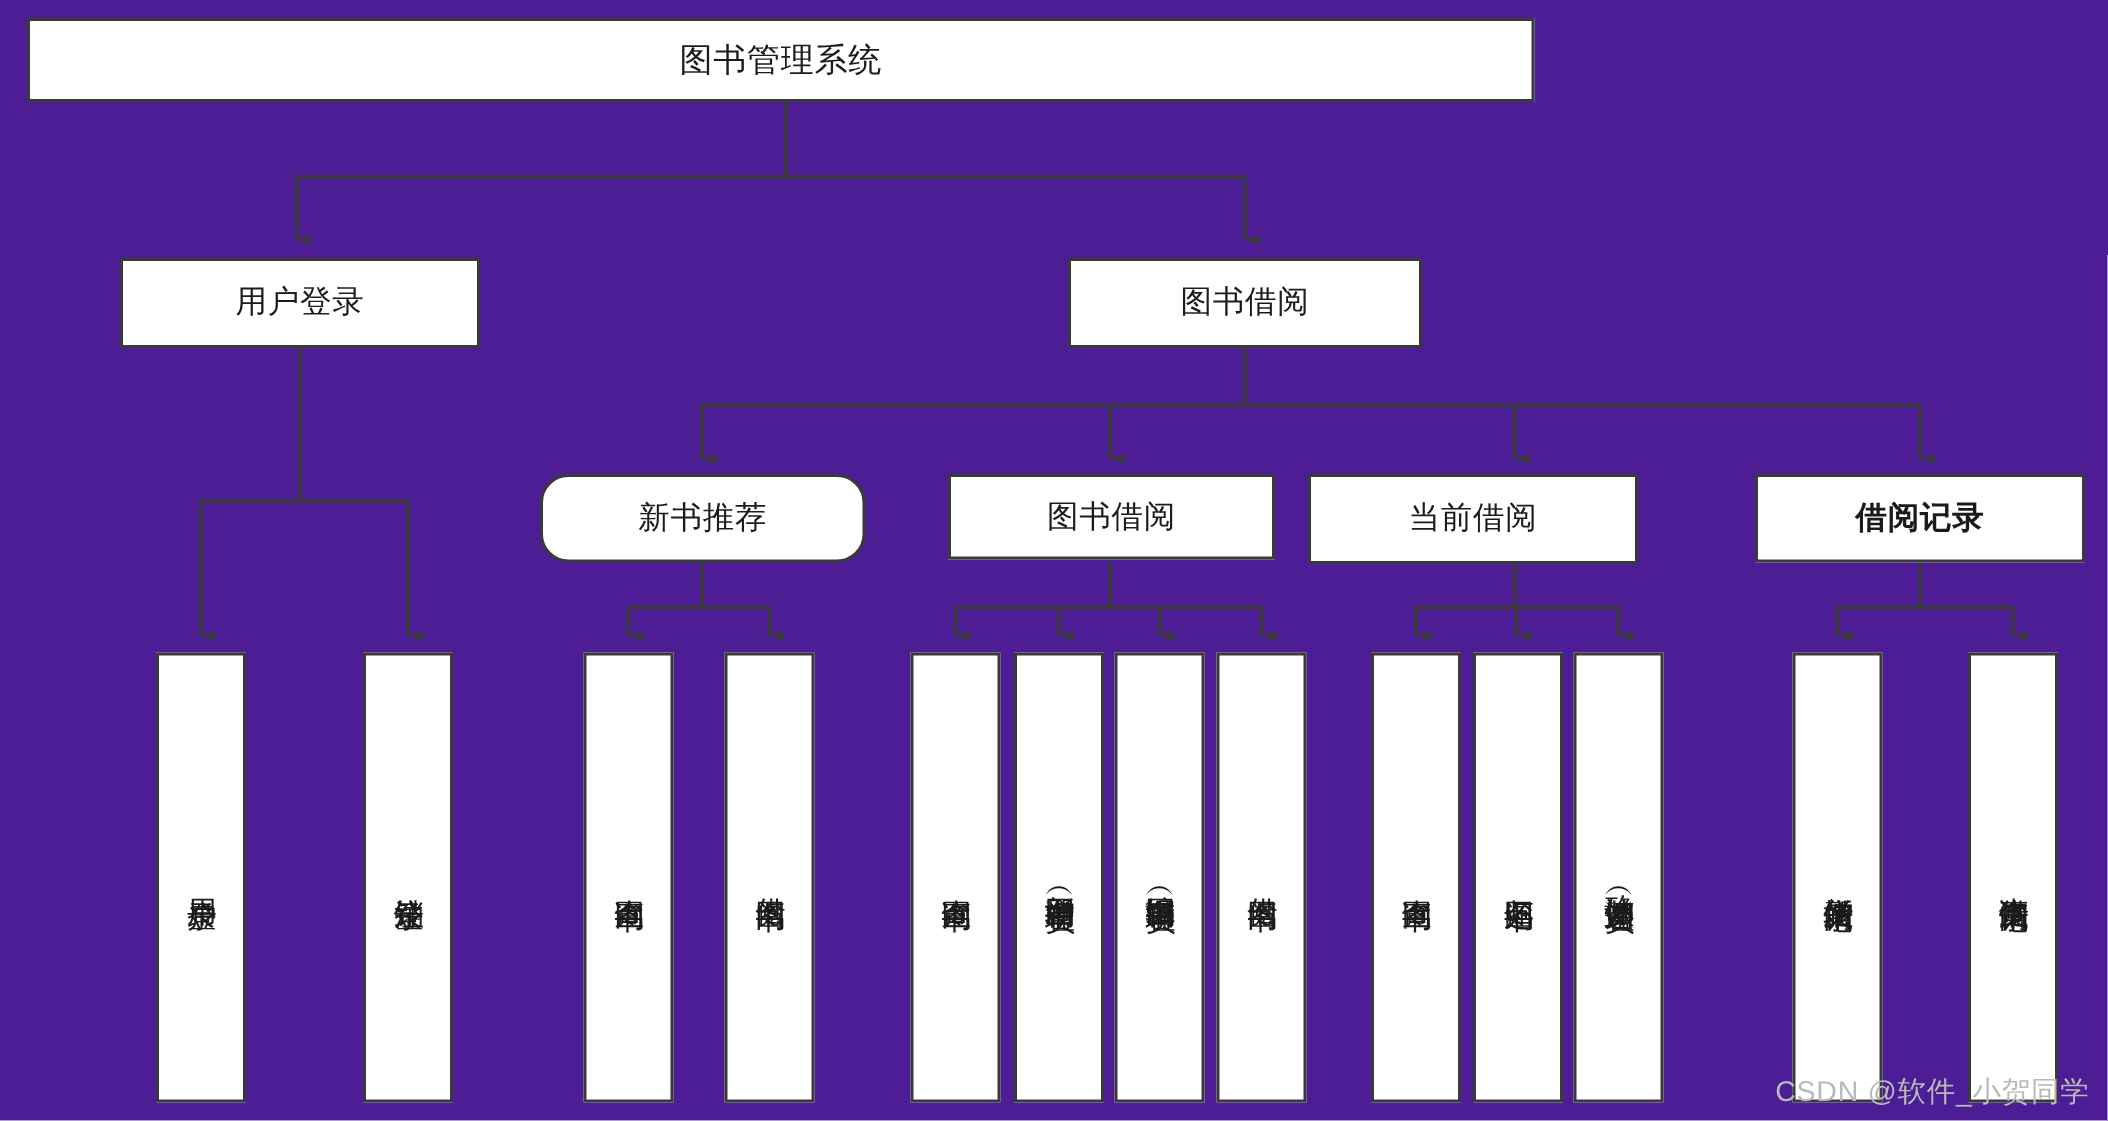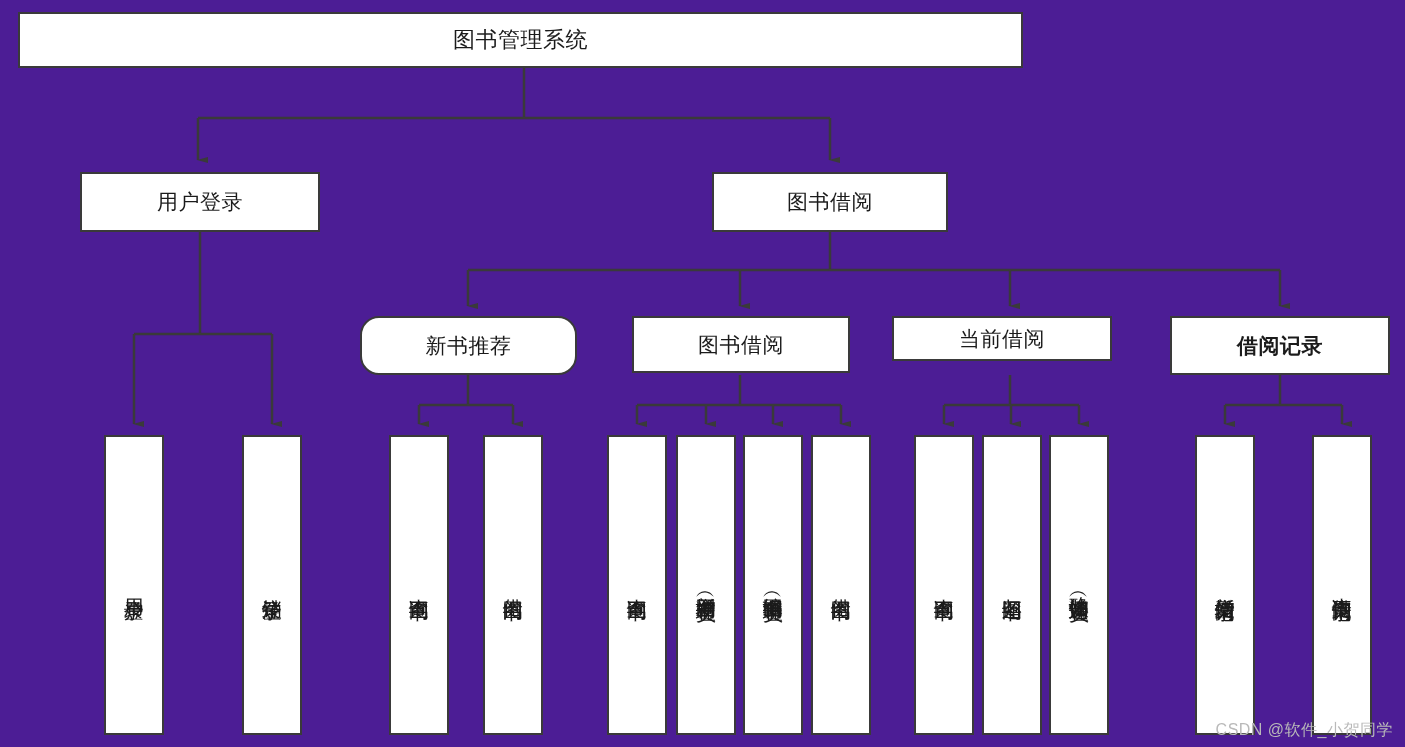--- a/index.html
+++ b/index.html
@@ -61,21 +61,21 @@
     font-size: 20px;
     line-height: 1.22;
     letter-spacing: 1px;
     white-space: normal;
     max-height: 292px;
   }
   .watermark {
     position: absolute;
     right: 12px;
     bottom: 6px;
-    font-size: 16px;
+    font-size: 19px;
     color: #b9b9b9;
     letter-spacing: 0.5px;
     z-index: 5;
     white-space: nowrap;
   }
 </style>
 </head>
 <body>
 
 <div id="canvas">
@@ -140,21 +140,21 @@
   <div class="node h" style="left:712px; top:172px; width:236px; height:60px;">
     <span class="label">图书借阅</span>
   </div>
 
   <div class="node h" style="left:360px; top:316px; width:217px; height:59px;border-radius:19px;">
     <span class="label">新书推荐</span>
   </div>
   <div class="node h" style="left:632px; top:316px; width:218px; height:57px;">
     <span class="label">图书借阅</span>
   </div>
-  <div class="node h" style="left:892px; top:316px; width:220px; height:45px;">
+  <div class="node h" style="left:872px; top:316px; width:220px; height:60px;">
     <span class="label">当前借阅</span>
   </div>
   <div class="node h" style="left:1170px; top:316px; width:220px; height:59px;font-weight:bold;">
     <span class="label">借阅记录</span>
   </div>
 
   <div class="node v" style="left:104px; top:435px; width:60px; height:300px;">
     <span class="label">用户登录</span>
   </div>
   <div class="node v" style="left:242px; top:435px; width:60px; height:300px;">

